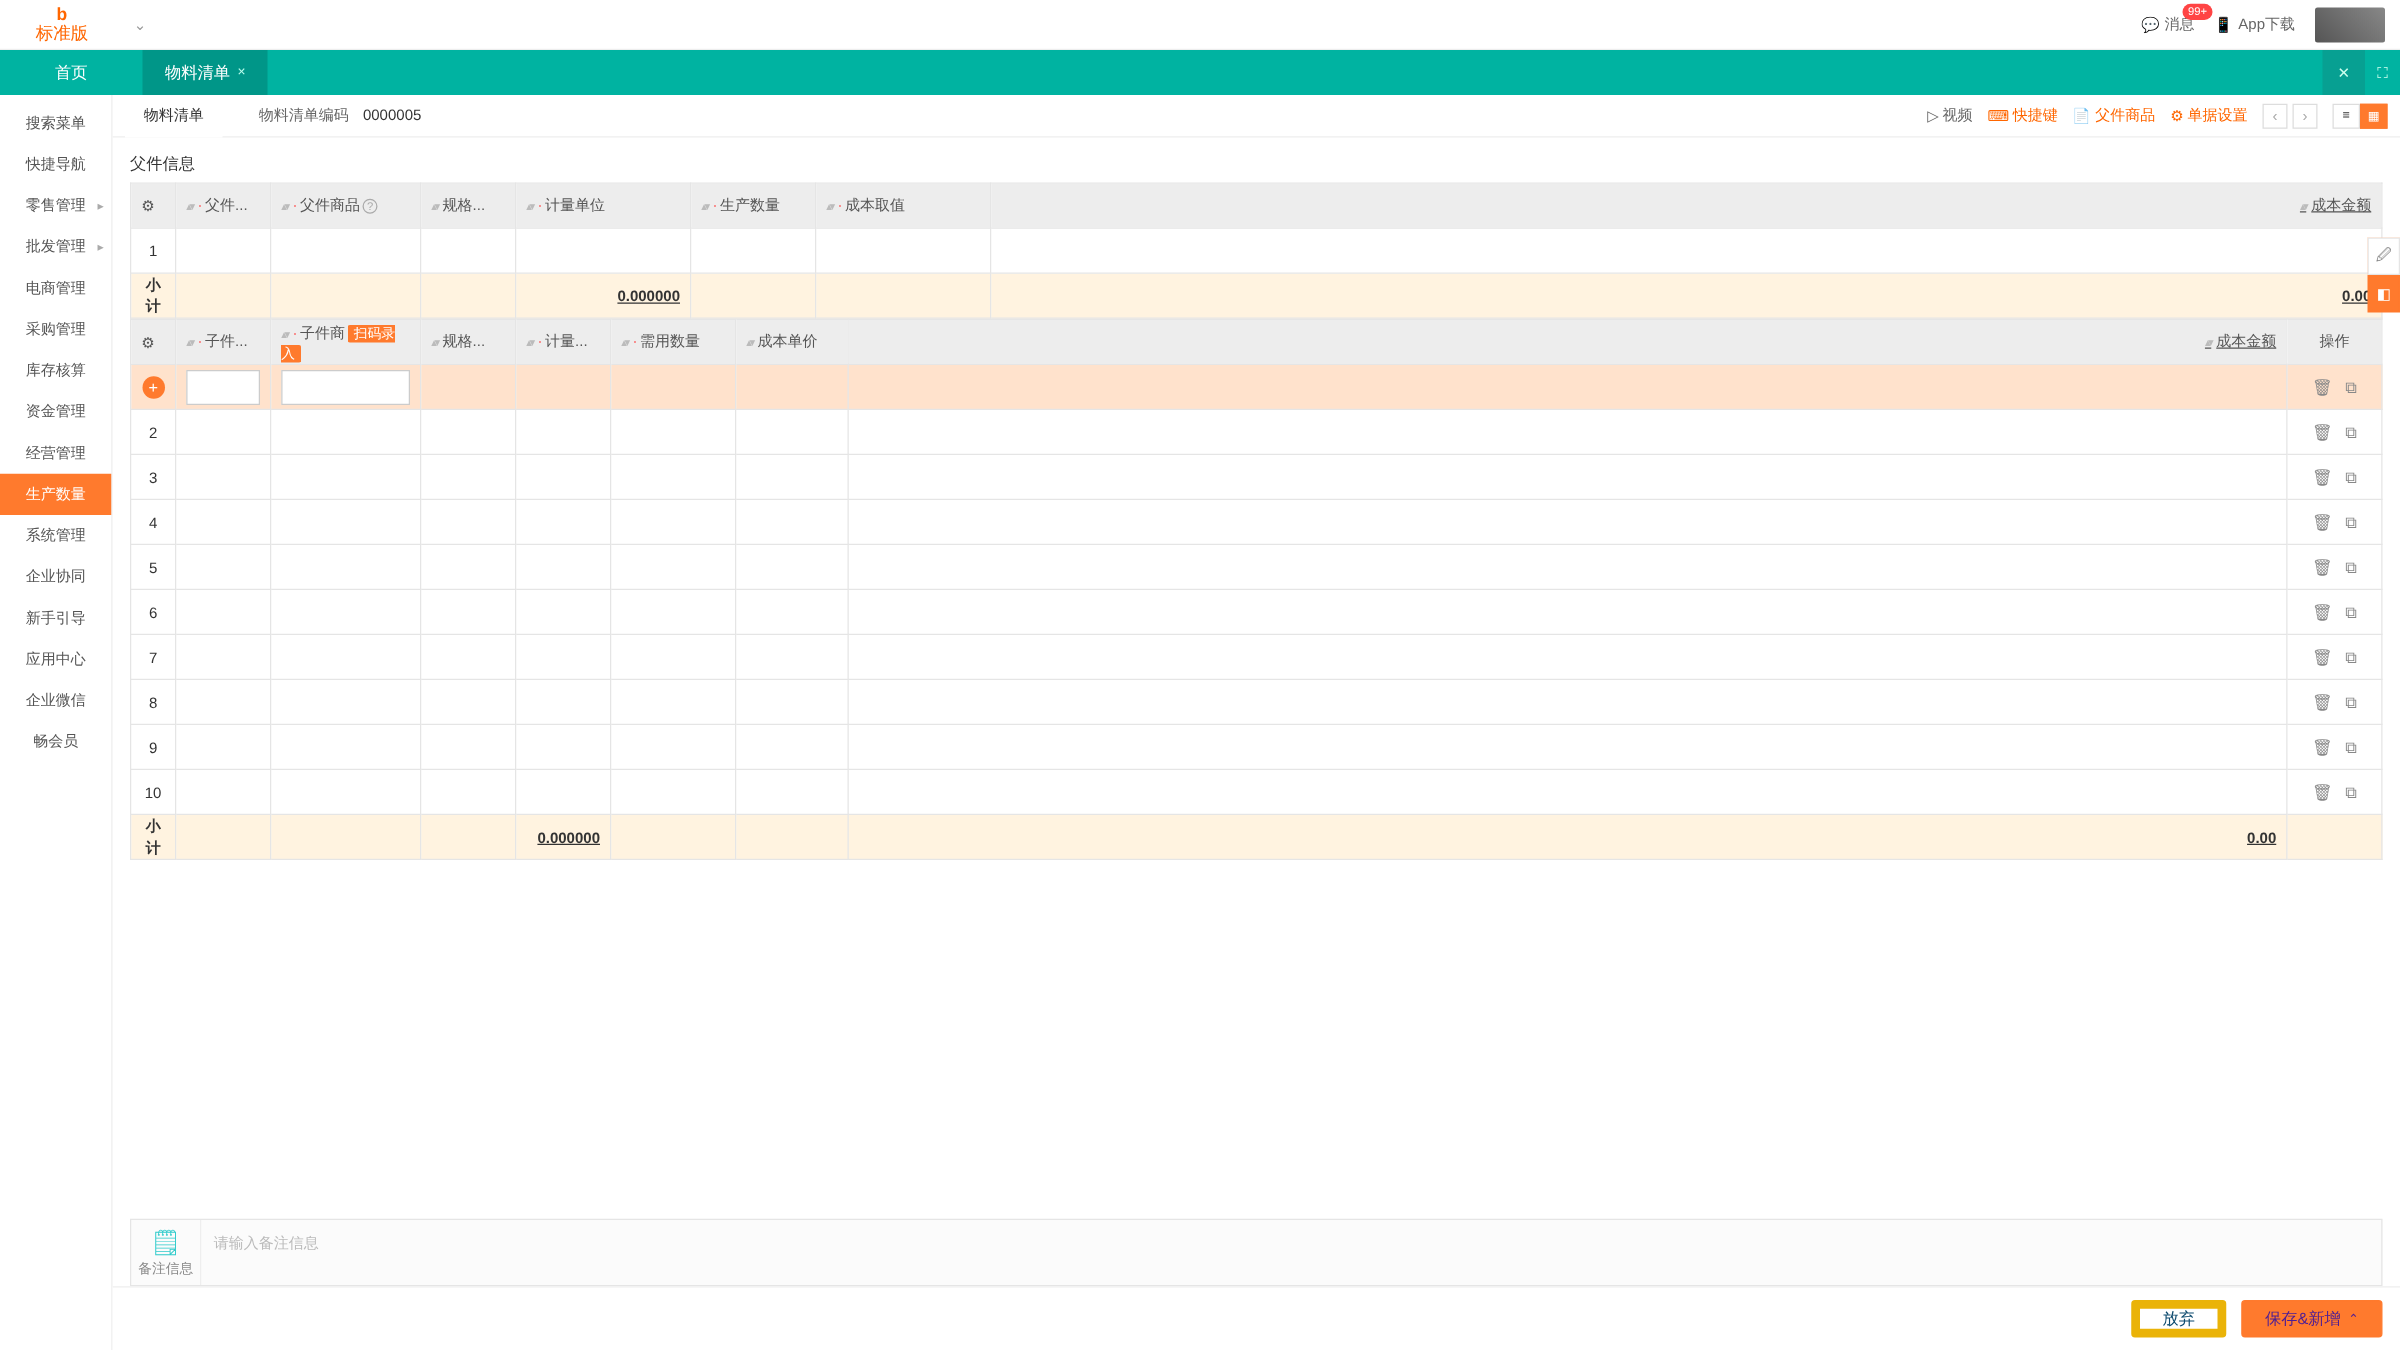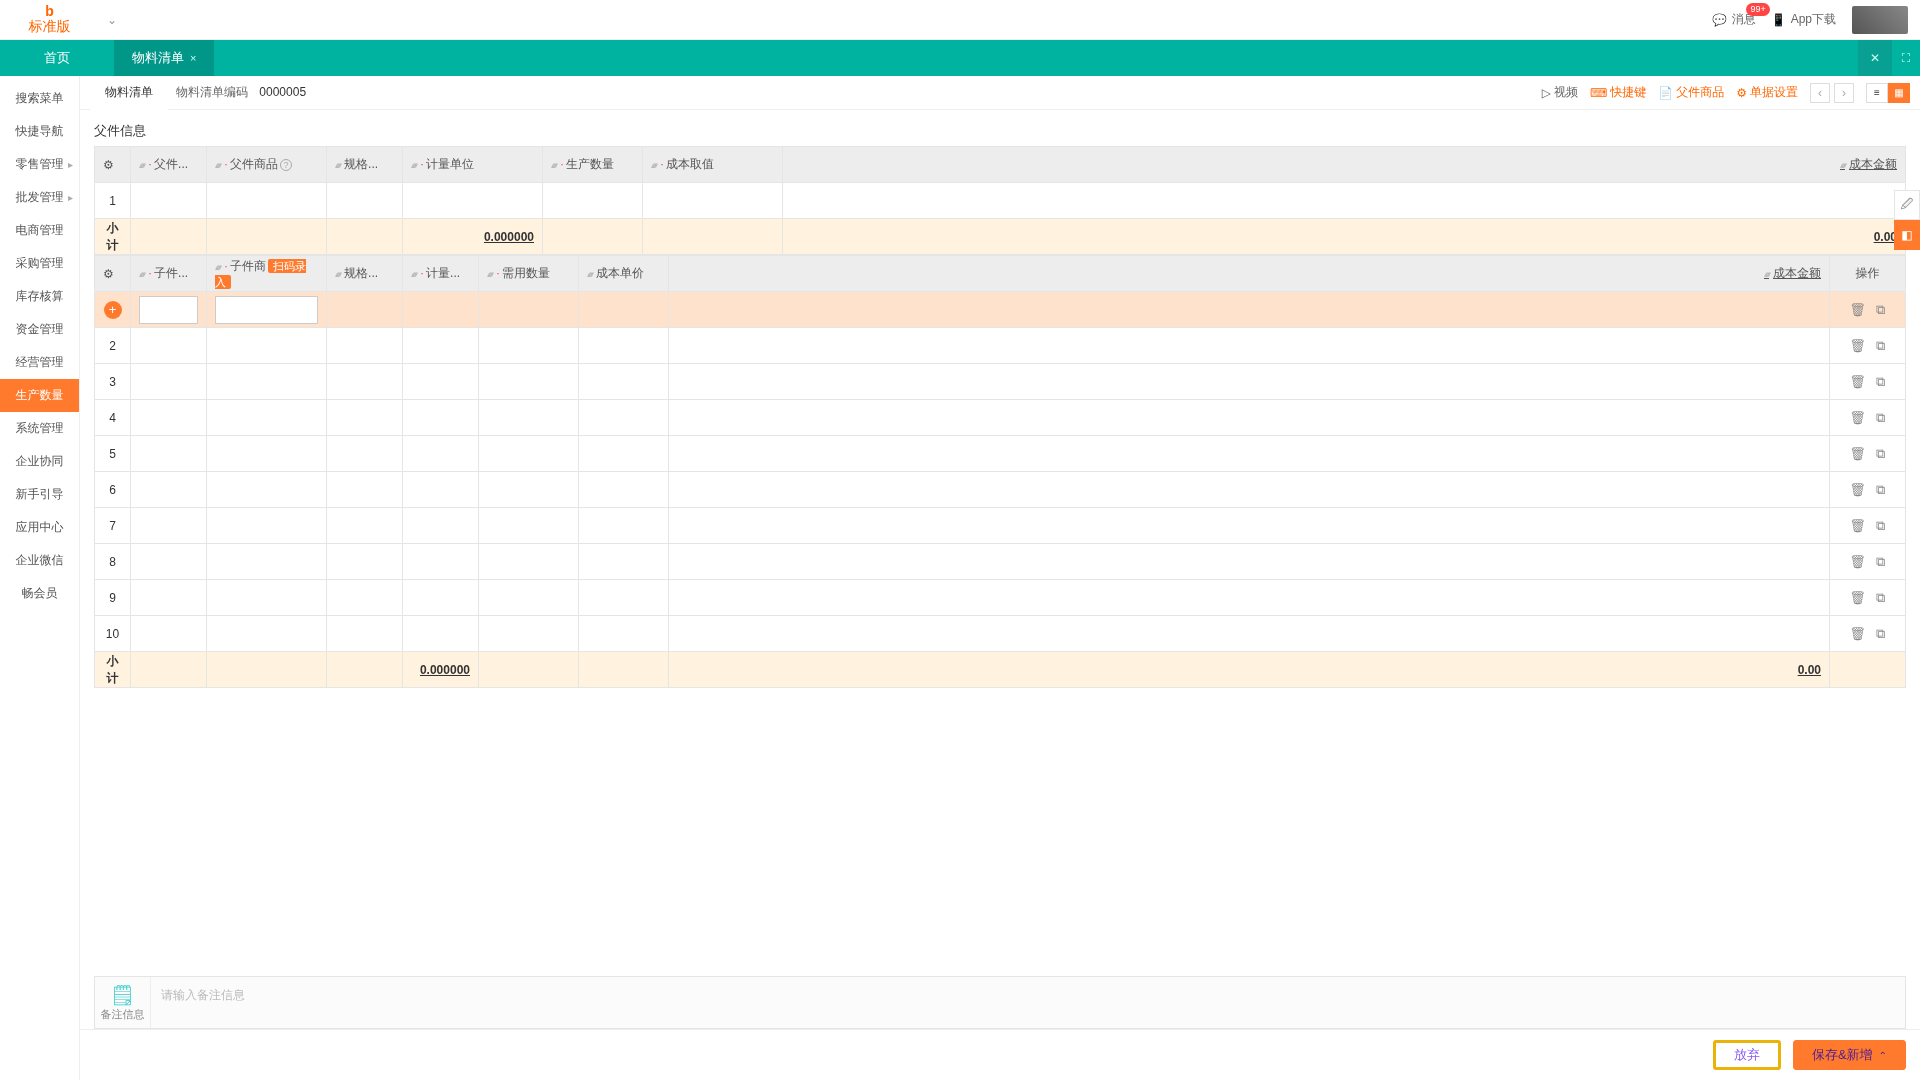--- a/index.html
+++ b/index.html
@@ -20,33 +20,33 @@
 
 .tabs-bar { height: 36px; background: #00b3a1; display: flex; align-items: stretch; position: relative; }
 .tab { padding: 0 18px; display: flex; align-items: center; color: #fff; font-size: 13px; cursor: pointer; background: #00b3a1; margin-left: 26px; }
 .tab.active { background: #009688; }
 .tab-close { margin-left: 6px; font-size: 11px; color: #bfe; }
 .tabs-bar .close-x { margin-left: auto; width: 34px; display: flex; align-items: center; justify-content: center; color: #cfe; background: #07a092; cursor: pointer; }
 .tabs-bar .expand { width: 28px; display: flex; align-items: center; justify-content: center; color: #cfe; cursor: pointer; }
 
 
 .main-wrap { display: flex; height: calc(100vh - 76px); }
-.sidebar { width: 80px; border-right: 1px solid #eee; padding-top: 6px; }
+.sidebar { width: 90px; border-right: 1px solid #eee; padding-top: 6px; }
 .side-item { height: 33px; display: flex; align-items: center; justify-content: center; color: #555; font-size: 12px; cursor: pointer; position: relative; }
 .side-item.has-caret::after { content: "▸"; font-size: 10px; color: #aaa; position: absolute; right: 6px; }
 .side-item.active { background: #ff7a2d; color: #fff; }
 
 
 .content { flex: 1; display: flex; flex-direction: column; overflow: hidden; }
 
 
 .sub-header { height: 34px; border-bottom: 1px solid #eee; display: flex; align-items: center; padding: 0 10px; }
 .sub-tab { padding: 0 14px; height: 34px; display: flex; align-items: center; background: #fff; color: #333; font-size: 12px; border: 1px solid transparent; cursor: pointer; }
 .sub-tab.active { border-bottom: 2px solid transparent; font-weight: 500; }
-.doc-code { margin-left: 8px; color: #666; }
+.doc-code { margin-left: 29px; color: #666; }
 .doc-code b { color: #333; font-weight: 500; margin-left: 8px; }
 .sub-right { margin-left: auto; display: flex; align-items: center; gap: 12px; }
 .link-orange { color: #f60; cursor: pointer; display: flex; align-items: center; gap: 3px; font-size: 12px; }
 .link-gray { color: #666; cursor: pointer; display: flex; align-items: center; gap: 3px; font-size: 12px; }
 .pager-box { display: flex; align-items: center; gap: 4px; }
 .pager-btn { width: 20px; height: 20px; border: 1px solid #ddd; display: flex; align-items: center; justify-content: center; color: #aaa; cursor: pointer; }
 .view-toggle { display: flex; }
 .vt-btn { width: 22px; height: 20px; border: 1px solid #ddd; display: flex; align-items: center; justify-content: center; cursor: pointer; font-size: 10px; }
 .vt-btn.on { background: #ff7a2d; color: #fff; border-color: #ff7a2d; }
 
@@ -74,21 +74,21 @@
 
 
 .remark-wrap { display: flex; border: 1px solid #e5e5e5; background: #fbfbfb; margin: 10px 14px 0; }
 .remark-left { width: 56px; border-right: 1px solid #eee; display: flex; flex-direction: column; align-items: center; justify-content: center; padding: 6px 0; color: #888; font-size: 11px; }
 .remark-icon { color: #3cc; font-size: 20px; }
 .remark-input { flex: 1; padding: 10px; color: #bbb; font-size: 12px; }
 
 
 .footer { border-top: 1px solid #eee; padding: 10px 14px; display: flex; justify-content: flex-end; gap: 12px; background: #fff; }
 .btn { height: 30px; padding: 0 18px; border-radius: 3px; font-size: 13px; cursor: pointer; display: flex; align-items: center; }
-.btn-default { background: #fff; border: 3px solid #eab308; color: #8b5cf6; }
+.btn-default { background: #fff; border: 7px solid #eab308; color: #0c4a6e; }
 .btn-primary { background: #ff7a2d; border: 1px solid #ff7a2d; color: #4c1d95; }
 .btn-caret { margin-left: 6px; font-size: 10px; }
 
 
 .float-tools { position: fixed; right: 0; top: 190px; display: flex; flex-direction: column; }
 .ft-btn { width: 26px; height: 30px; background: #fff; border: 1px solid #e5e5e5; display: flex; align-items: center; justify-content: center; color: #888; cursor: pointer; }
 .ft-btn.orange { background: #ff7a2d; color: #fff; border-color: #ff7a2d; }
 </style>
 </head>
 <body>

